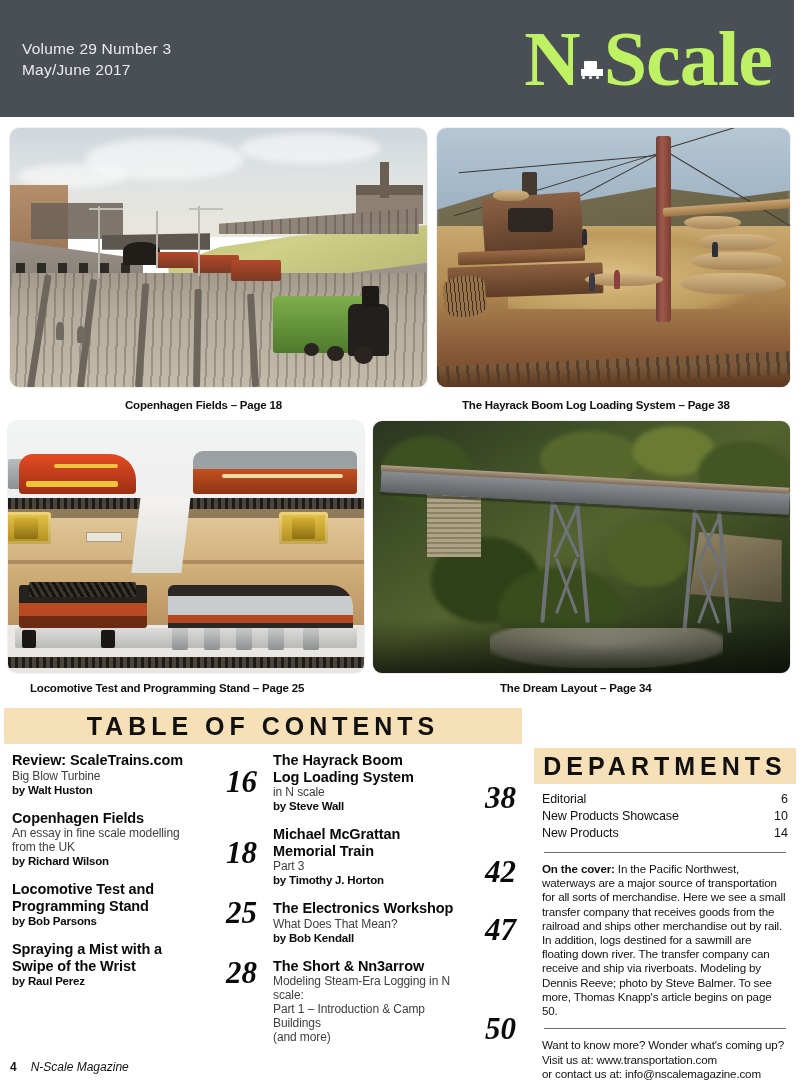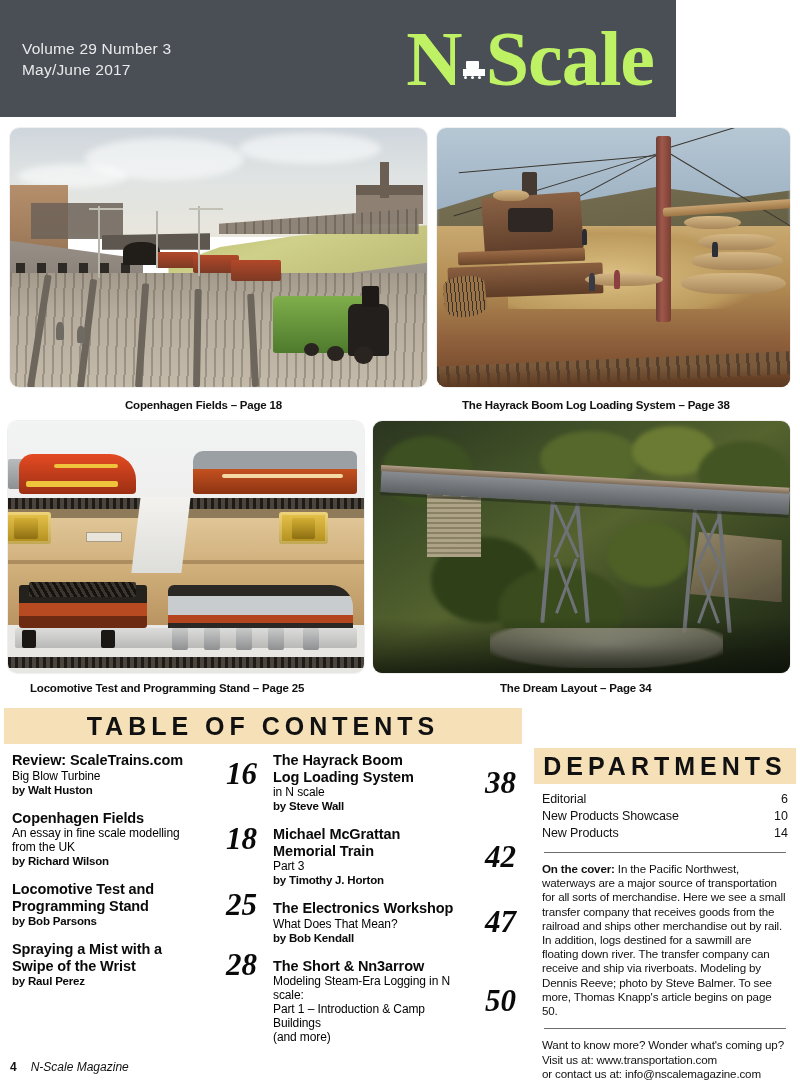--- a/index.html
+++ b/index.html
@@ -6,21 +6,21 @@
   html, body {
     width: 800px; height: 1083px;
     background: #ffffff;
     font-family: "Liberation Sans", sans-serif;
     overflow: hidden;
   }
   .page { position: relative; width: 800px; height: 1083px; background:#fff; }
 
   
   .masthead {
-    position: absolute; left:0; top:0; width:676px; height:117px;
+    position: absolute; left:0; top:0; width:794px; height:117px;
     background:#4a4e55;
     display:flex; align-items:center; justify-content:space-between;
   }
   .issue-line { color:#e9eaec; font-size:15.5px; line-height:21px; padding-left:22px; letter-spacing:.2px; }
   .logo-wrap { padding-right:22px; position:relative; }
   .logo {
     color:#bef264;
     font-family:"Liberation Serif", serif;
     font-weight:bold;
     font-size:78px;
@@ -72,30 +72,30 @@
     font-weight:bold; font-size:25px; letter-spacing:5px; color:#111;
   }
   .toc-block { left:4px; top:708px; width:518px; }
   .dep-block { left:534px; top:748px; width:262px; }
 
   
   .toc-cols { display:flex; margin-top:8px; }
   .toc-col { width:259px; padding:0 6px 0 8px; }
   .toc-col.right { padding-left:10px; }
 
-  .entry { display:flex; align-items:center; margin-bottom:13px; }
+  .entry { display:flex; align-items:flex-end; margin-bottom:13px; }
   .entry-text { flex:1 1 auto; padding-right:4px; }
   .entry-title {
     font-family:"Liberation Sans", sans-serif;
     font-weight:bold; font-size:14.5px; line-height:16.5px; color:#0a0a0a;
     letter-spacing:-.1px;
   }
   .entry-sub {
     font-family:"Liberation Sans", sans-serif;
-    font-weight:normal; font-size:12px; line-height:14px; color:#000000;
+    font-weight:normal; font-size:12px; line-height:14px; color:#404040;
     letter-spacing:-.1px;
   }
   .entry-by {
     font-family:"Liberation Sans", sans-serif;
     font-weight:bold; font-size:11.5px; line-height:14px; color:#0a0a0a;
     letter-spacing:-.2px;
   }
   .entry-page {
     flex:0 0 48px; text-align:right;
     font-family:"Liberation Serif", serif;

